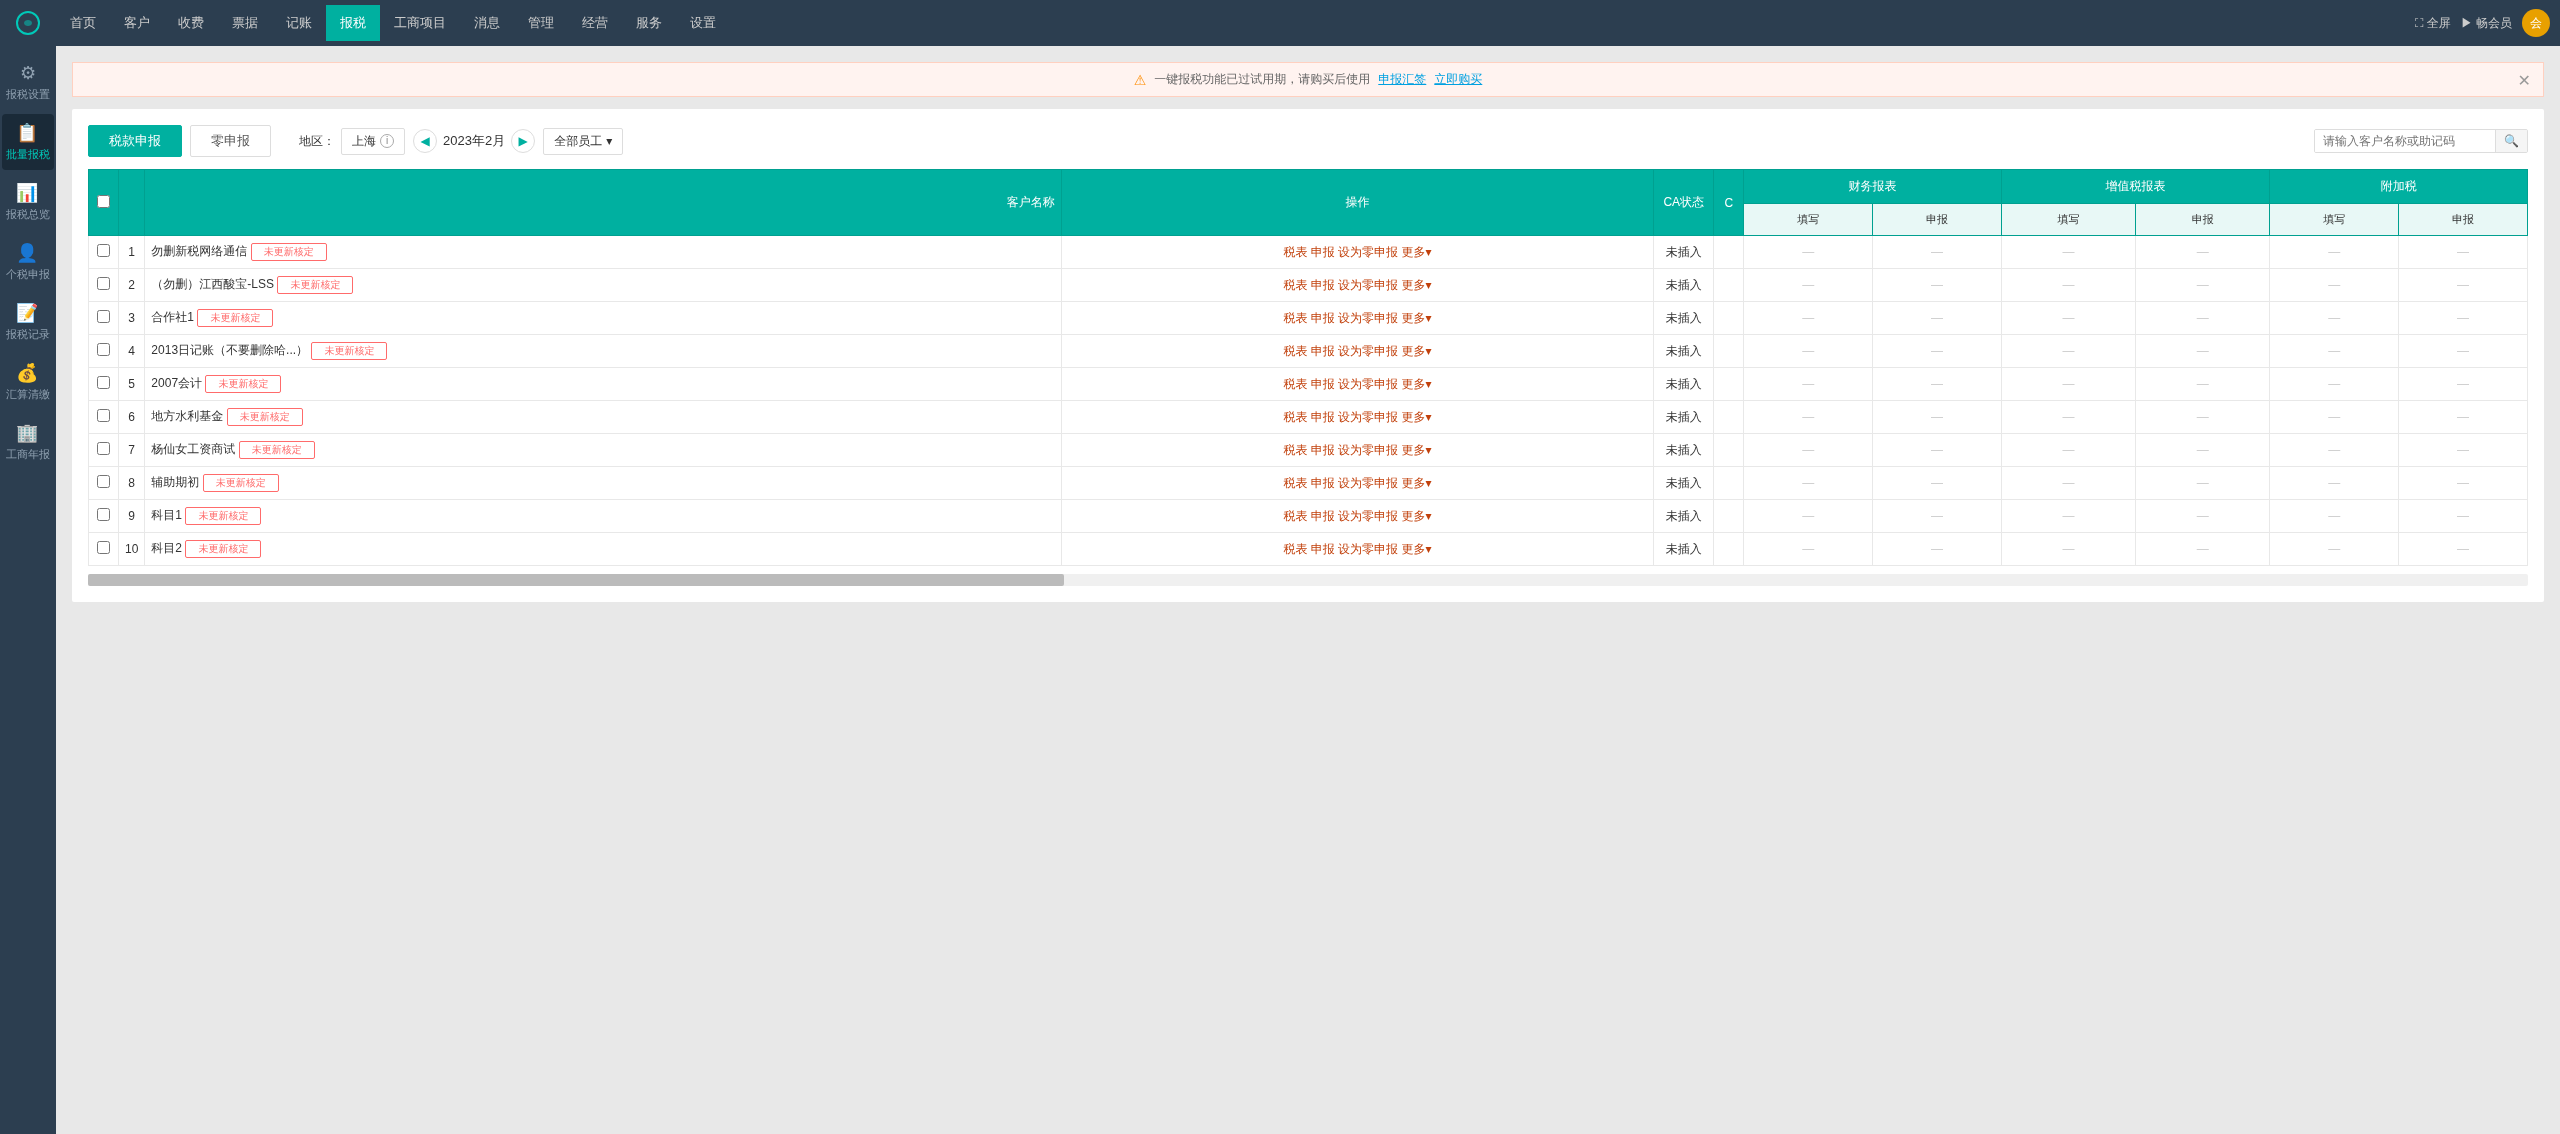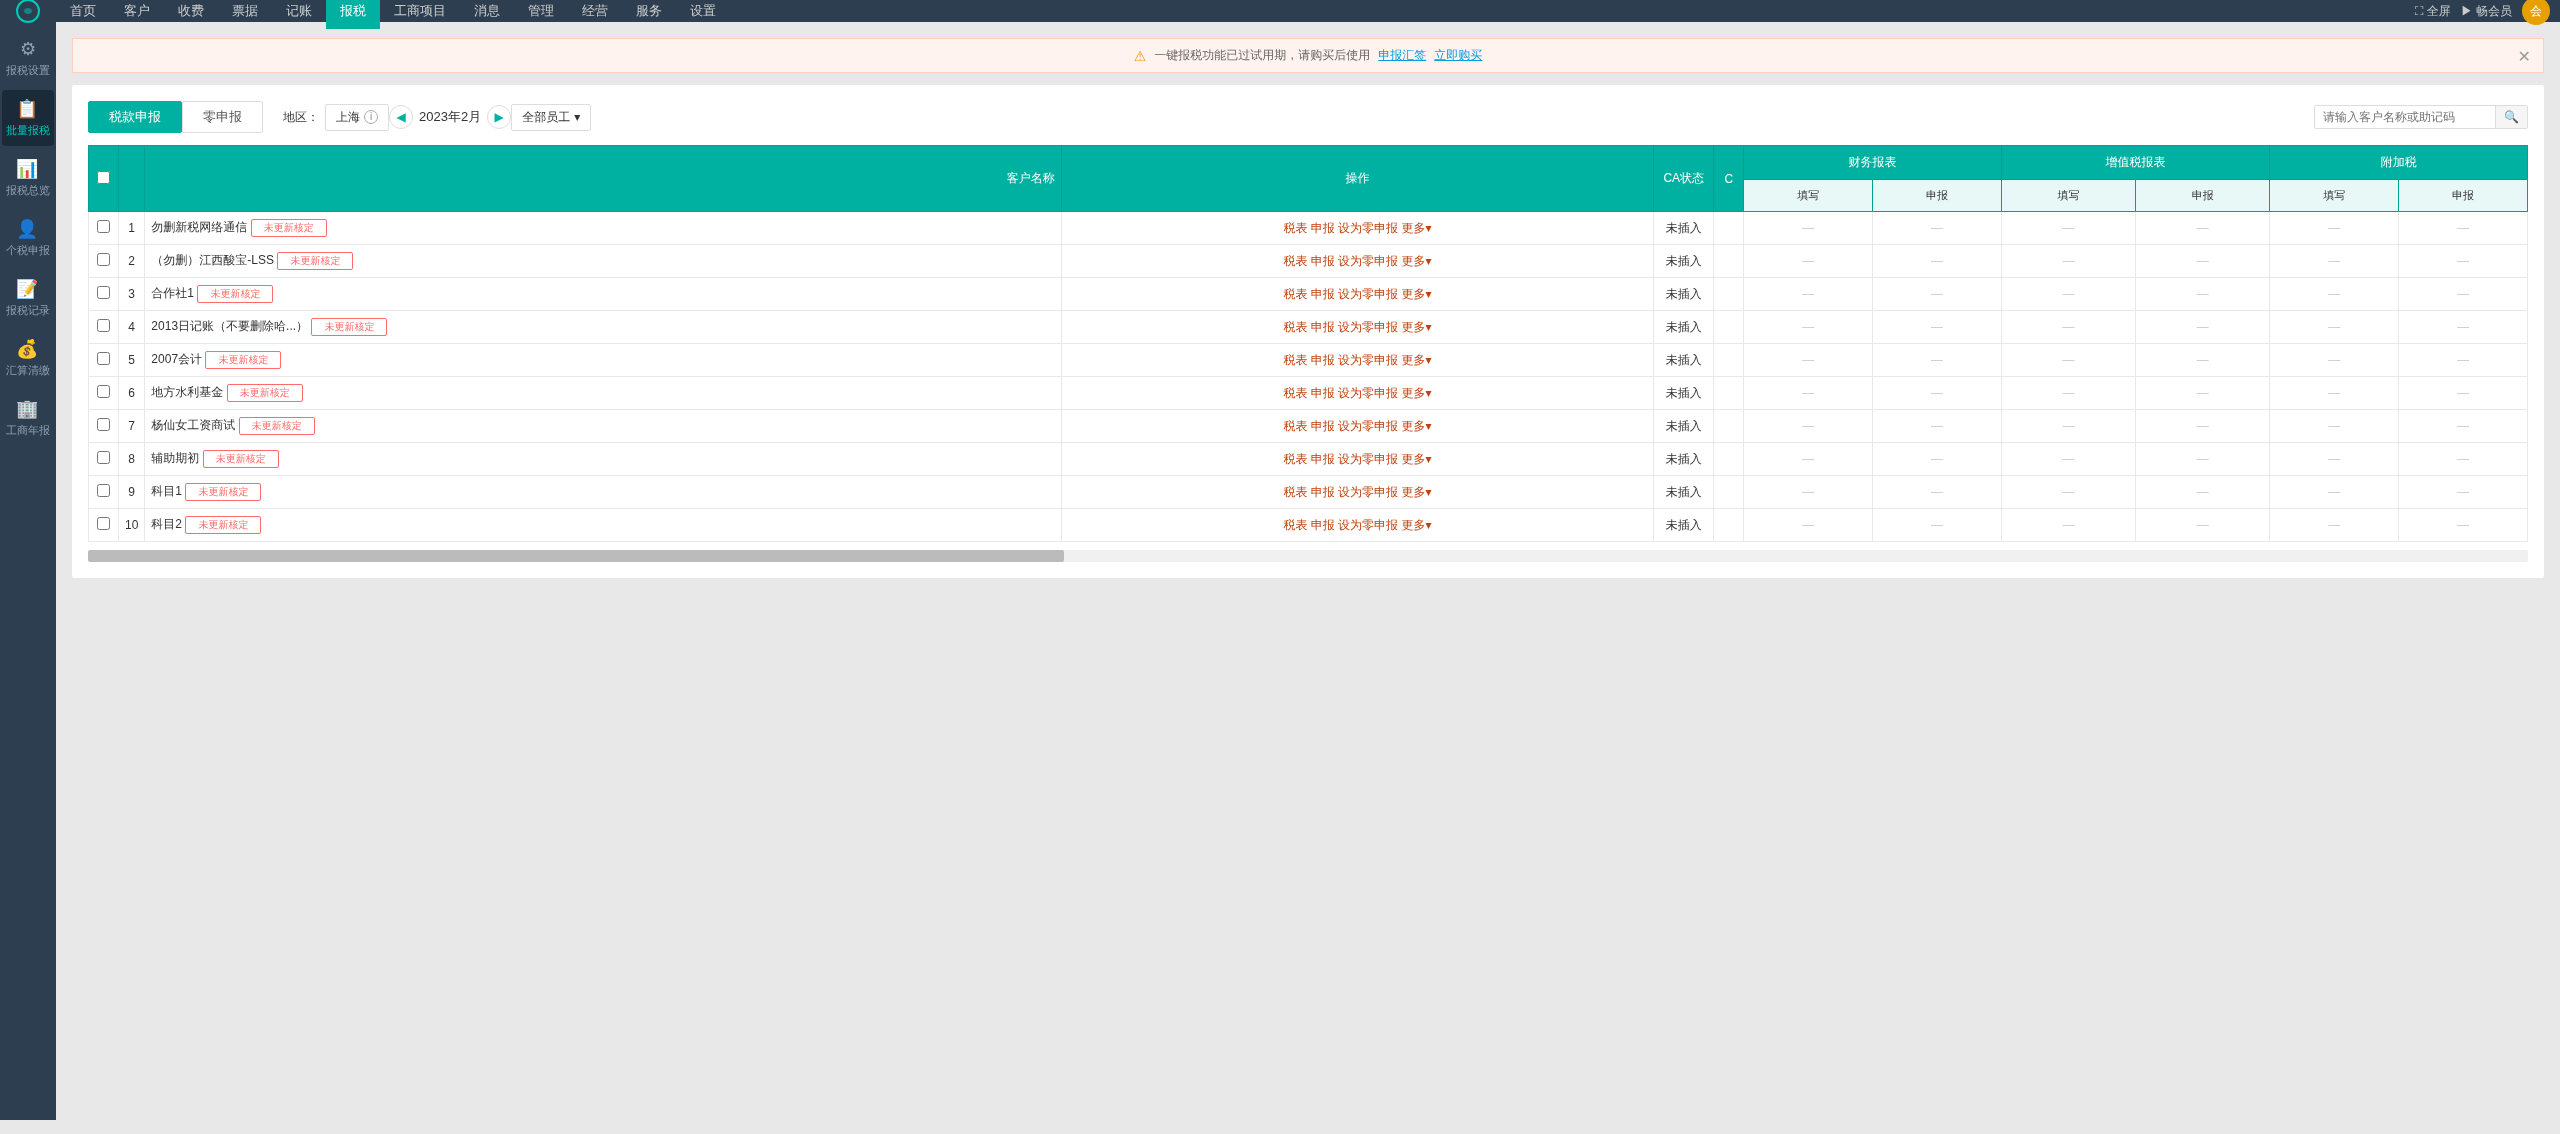--- a/index.html
+++ b/index.html
@@ -1,21 +1,21 @@
 <!DOCTYPE html>
 <html><head>
   <meta charset="utf-8">
   <style>
     * { box-sizing: border-box; margin: 0; padding: 0; font-family: 'Microsoft YaHei', Arial, sans-serif; }
     body { background: #e8e8e8; font-size: 12px; color: #333; }
 
     
     .top-nav {
       background: #2c3e50;
-      height: 22px;
+      height: 46px;
       display: flex;
       align-items: center;
       padding: 0 10px;
       position: relative;
     }
     .top-nav .logo {
       width: 36px;
       height: 36px;
       display: flex;
       align-items: center;
@@ -125,20 +125,21 @@
     .card {
       background: #fff;
       border-radius: 2px;
       padding: 16px;
     }
 
     
     .tab-row {
       display: flex;
       align-items: center;
+      gap: 8px;
       margin-bottom: 12px;
     }
     .tab-btn {
       padding: 6px 20px;
       border: 1px solid #ddd;
       background: #fff;
       cursor: pointer;
       border-radius: 2px;
       font-size: 13px;
       color: #555;

